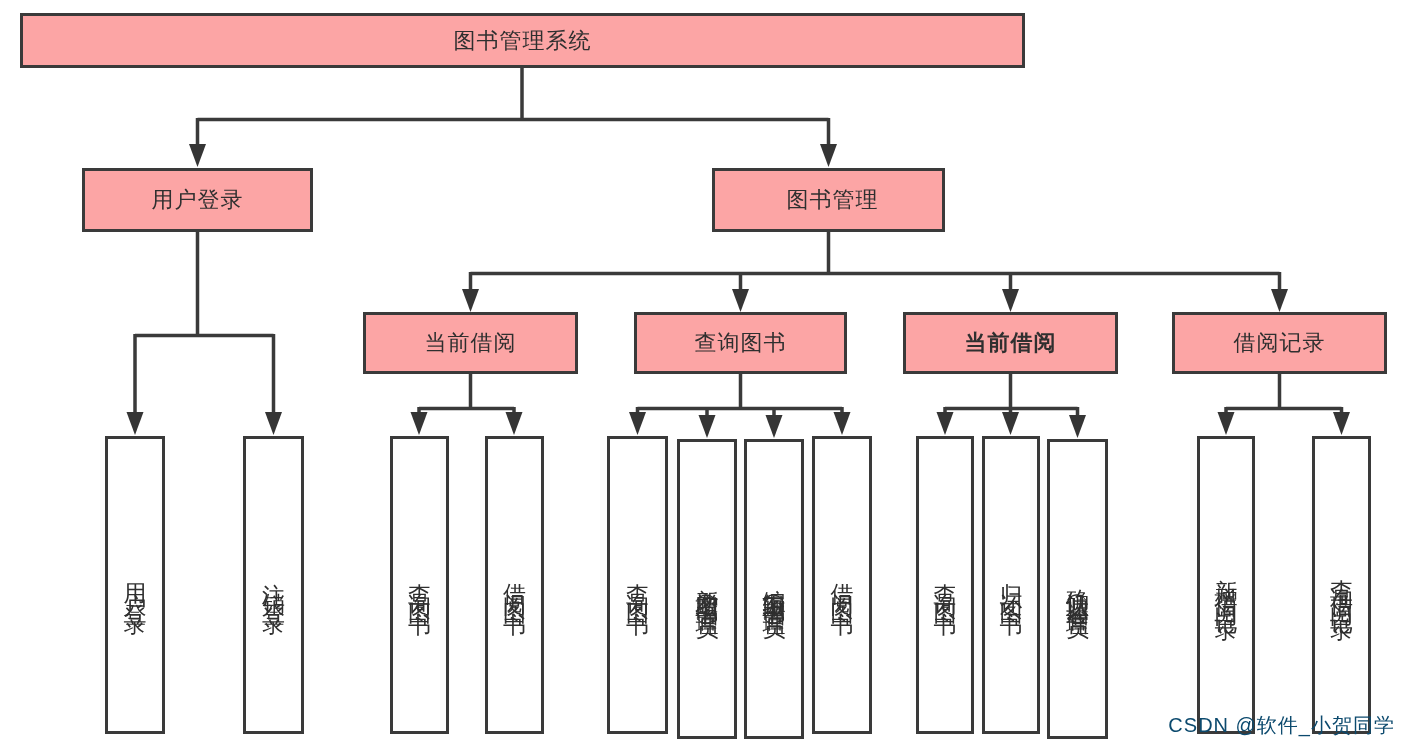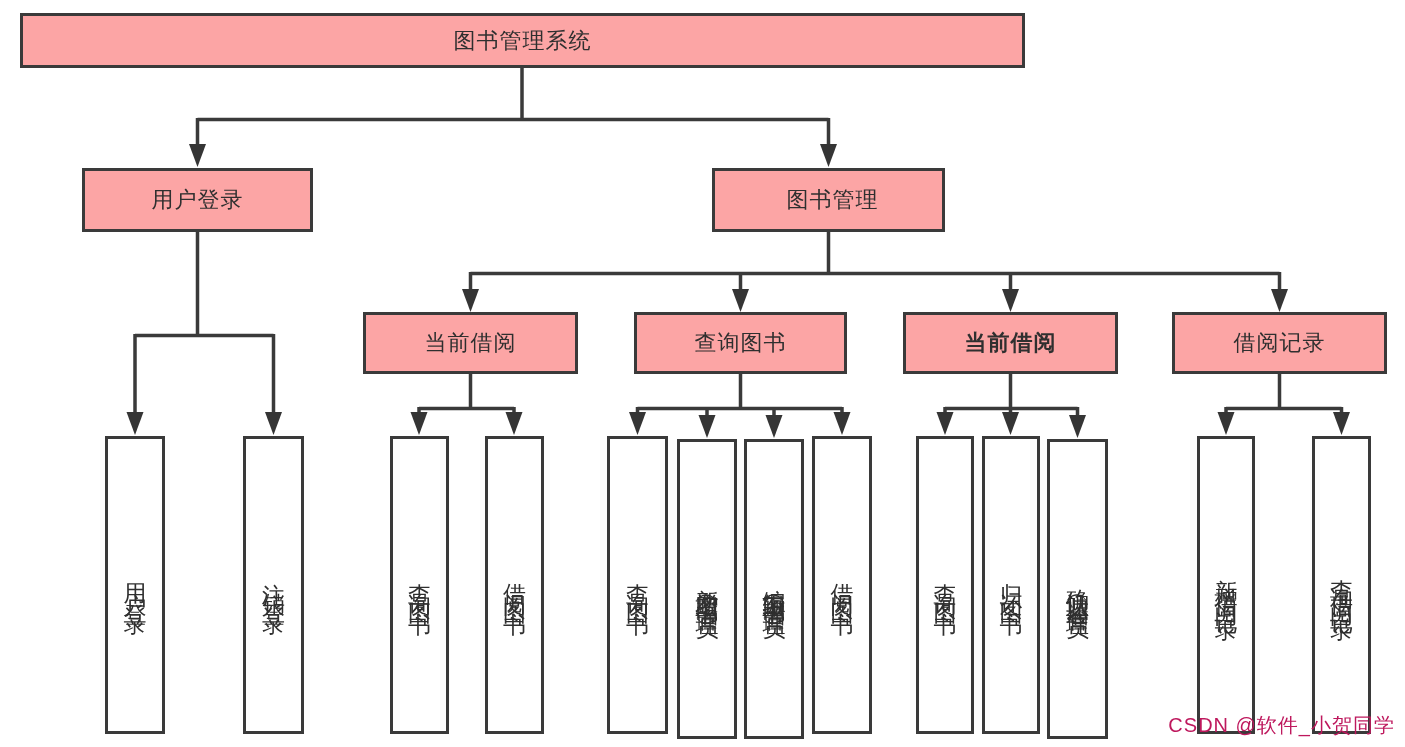--- a/index.html
+++ b/index.html
@@ -44,21 +44,21 @@
     line-height: 1;
   }
   .ls10 { letter-spacing: 10px; }
   .ls8  { letter-spacing: 8px; }
   .ls4  { letter-spacing: 4px; }
   #watermark {
     position: absolute;
     top: 712px;
     right: 10px;
     font-size: 20px;
-    color: #be185d;
+    color: #0c4a6e;
     letter-spacing: 1px;
     white-space: nowrap;
   }
 </style>
 </head>
 <body>
 
 <div id="stage">
 
   <svg id="connectors" viewBox="0 0 1405 747" xmlns="http://www.w3.org/2000/svg">

